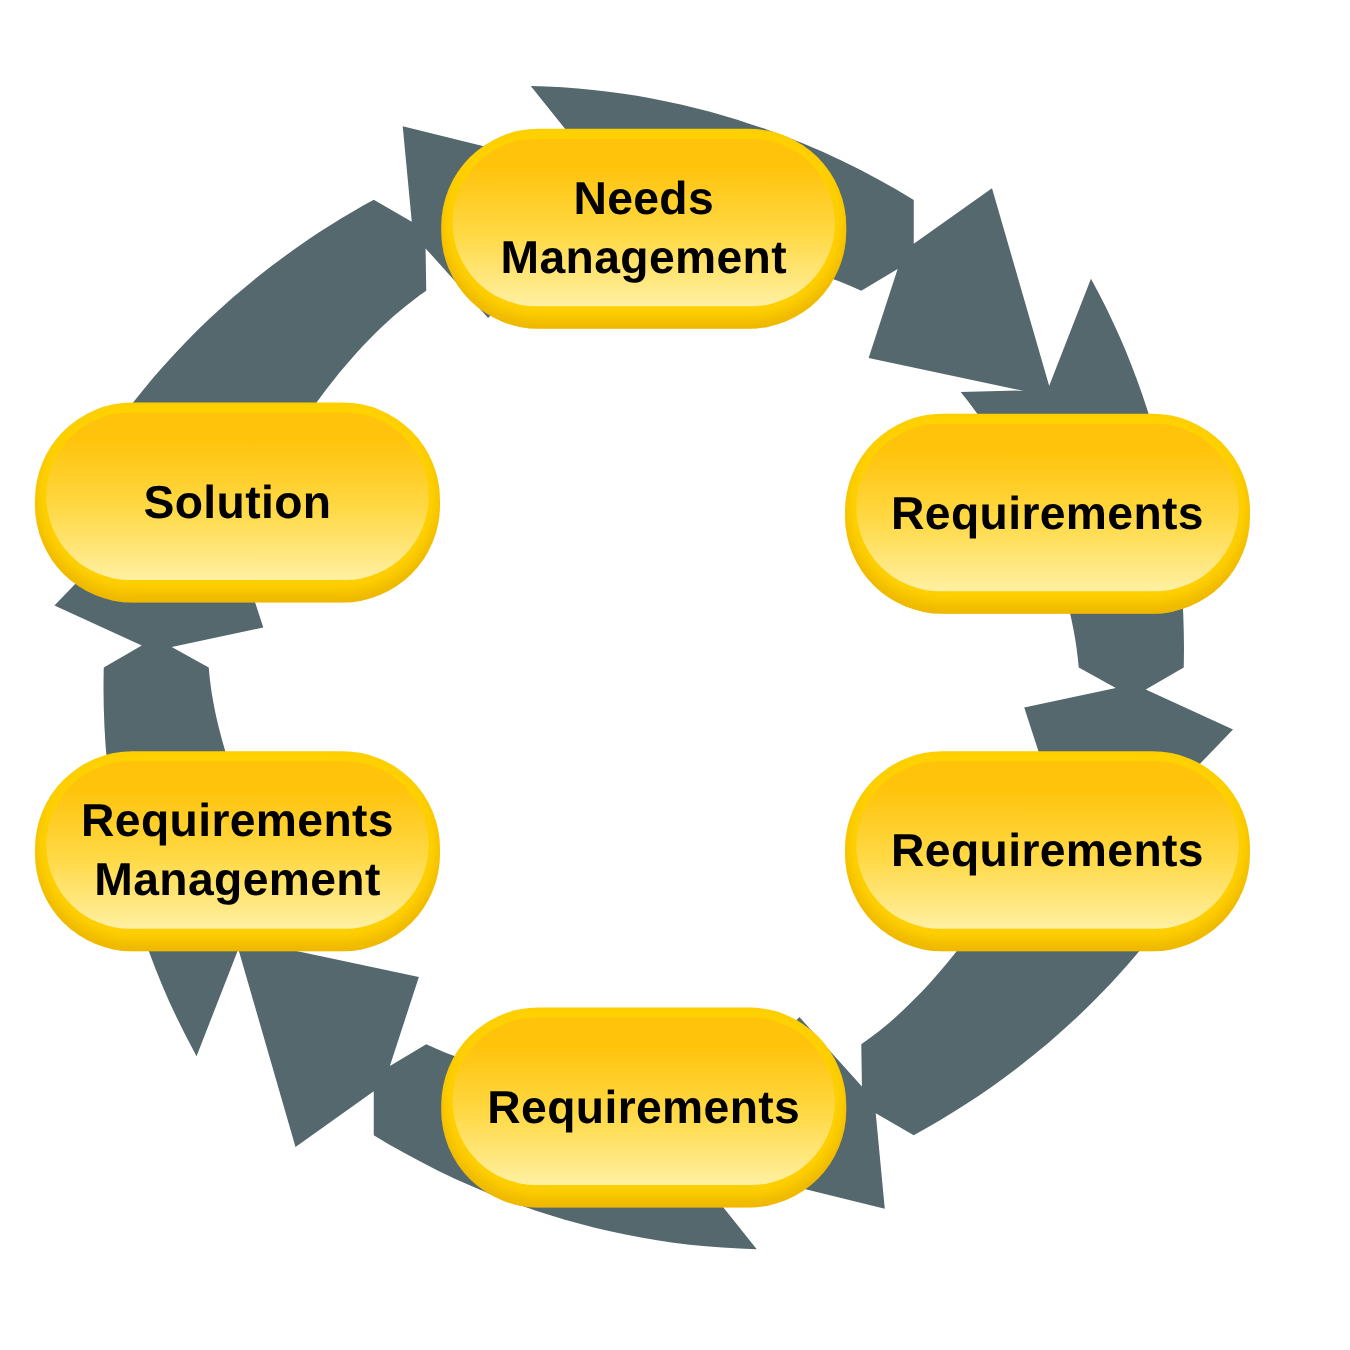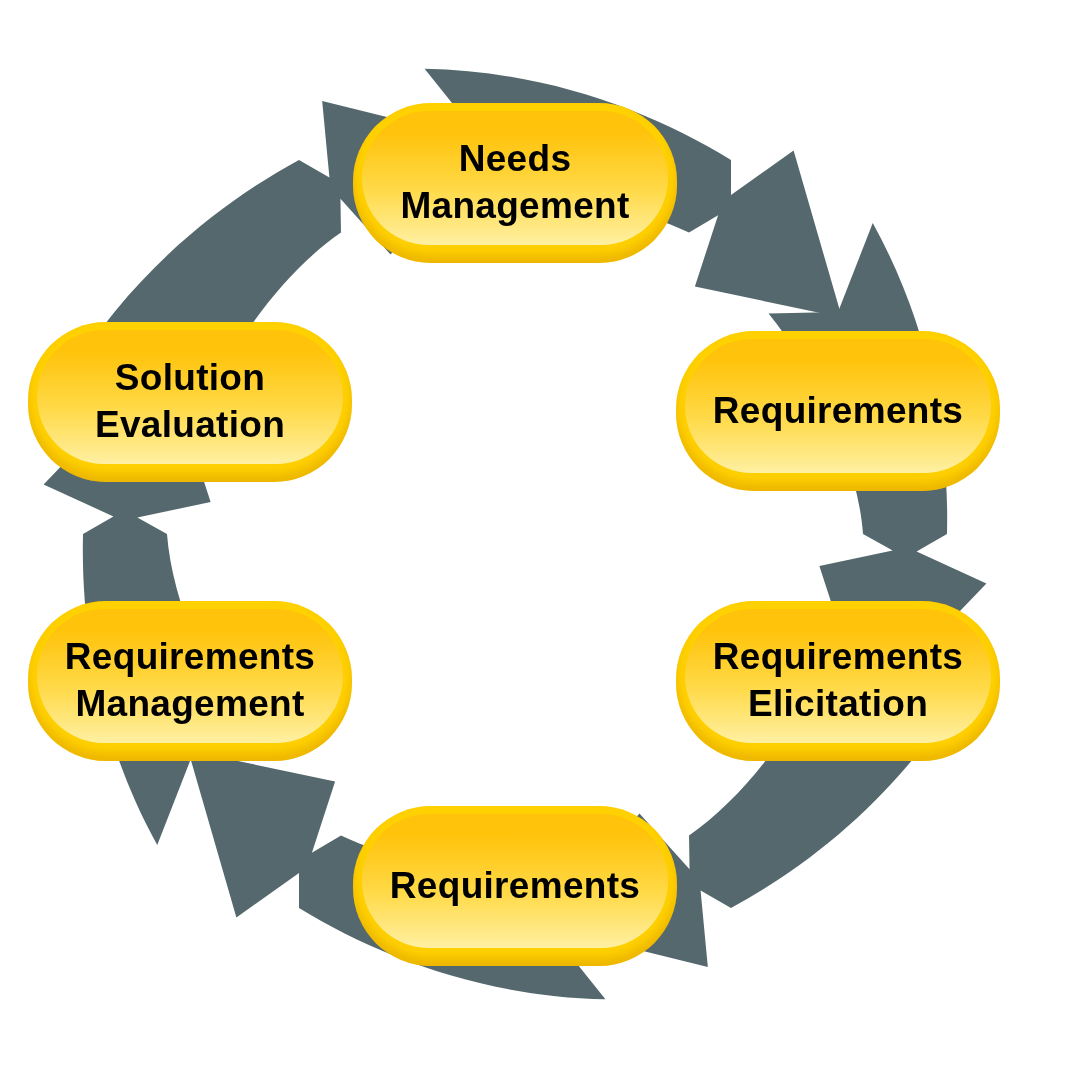--- a/index.html
+++ b/index.html
@@ -64,37 +64,35 @@
 
   <div class="node pos-upper-right">
     <div class="label">
       <span>Requirements</span>
     </div>
   </div>
 
   <div class="node pos-lower-right">
     <div class="label">
       <span>Requirements</span>
-      <span>Elicitation</span>
     </div>
   </div>
 
   <div class="node pos-bottom">
     <div class="label">
       <span>Requirements</span>
     </div>
   </div>
 
   <div class="node pos-lower-left">
     <div class="label">
       <span>Requirements</span>
       <span>Management</span>
     </div>
   </div>
 
   <div class="node pos-upper-left">
     <div class="label">
       <span>Solution</span>
-      <span>Evaluation</span>
     </div>
   </div>
 
 </div>
 
 </body></html>

